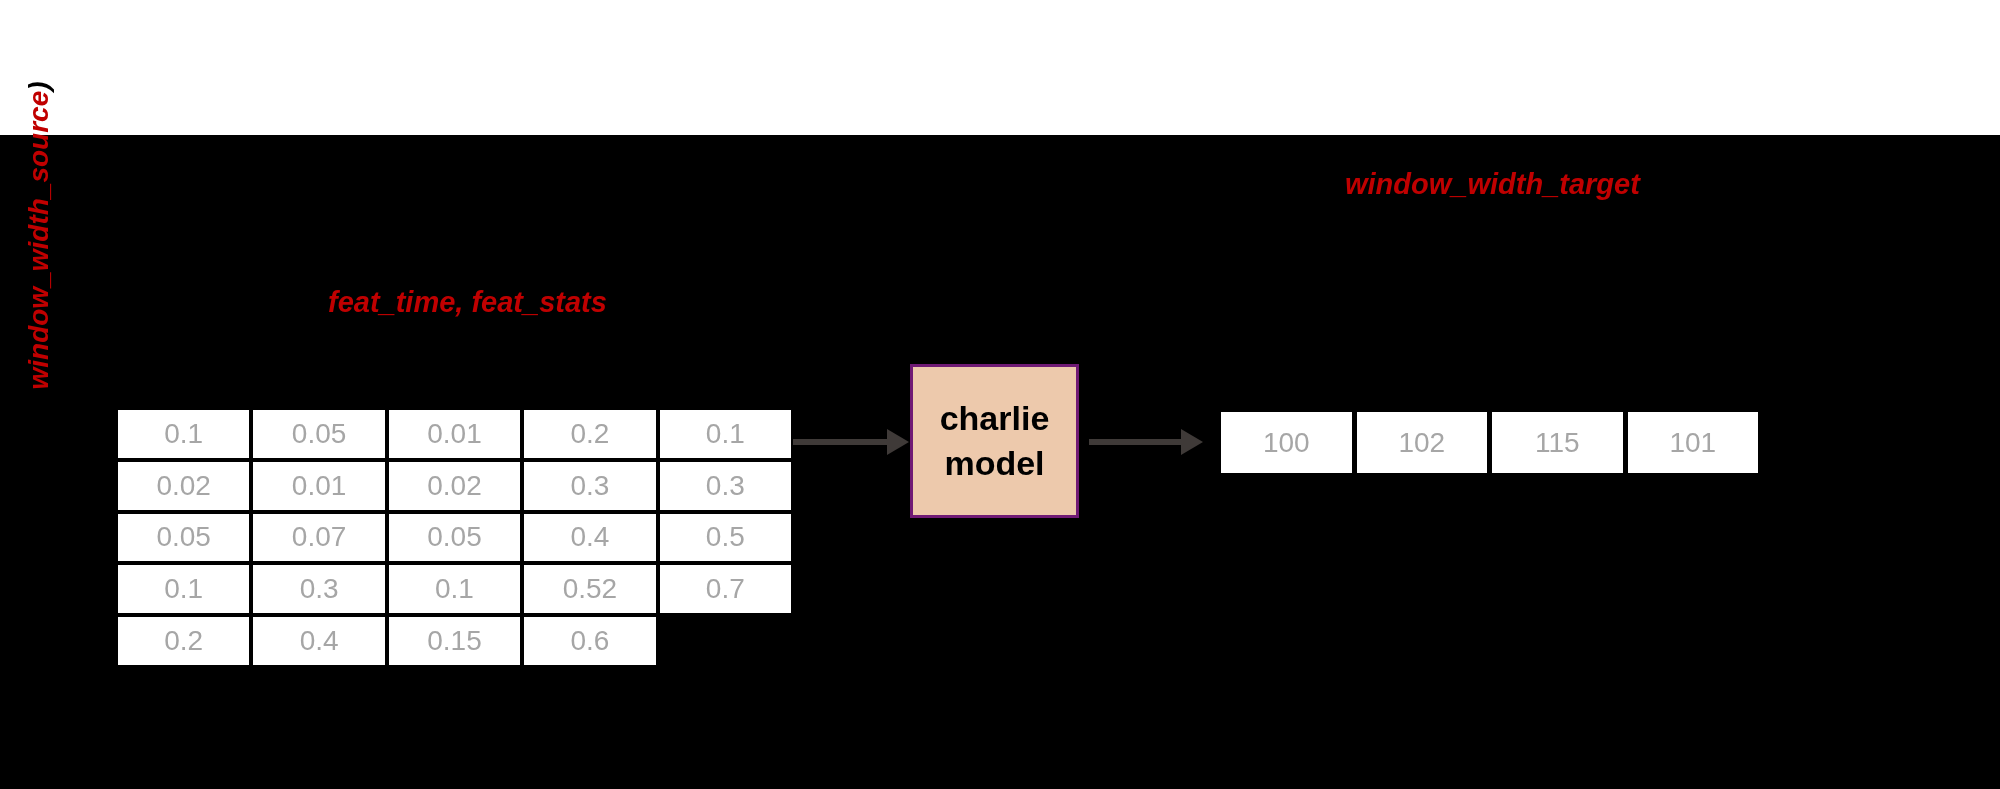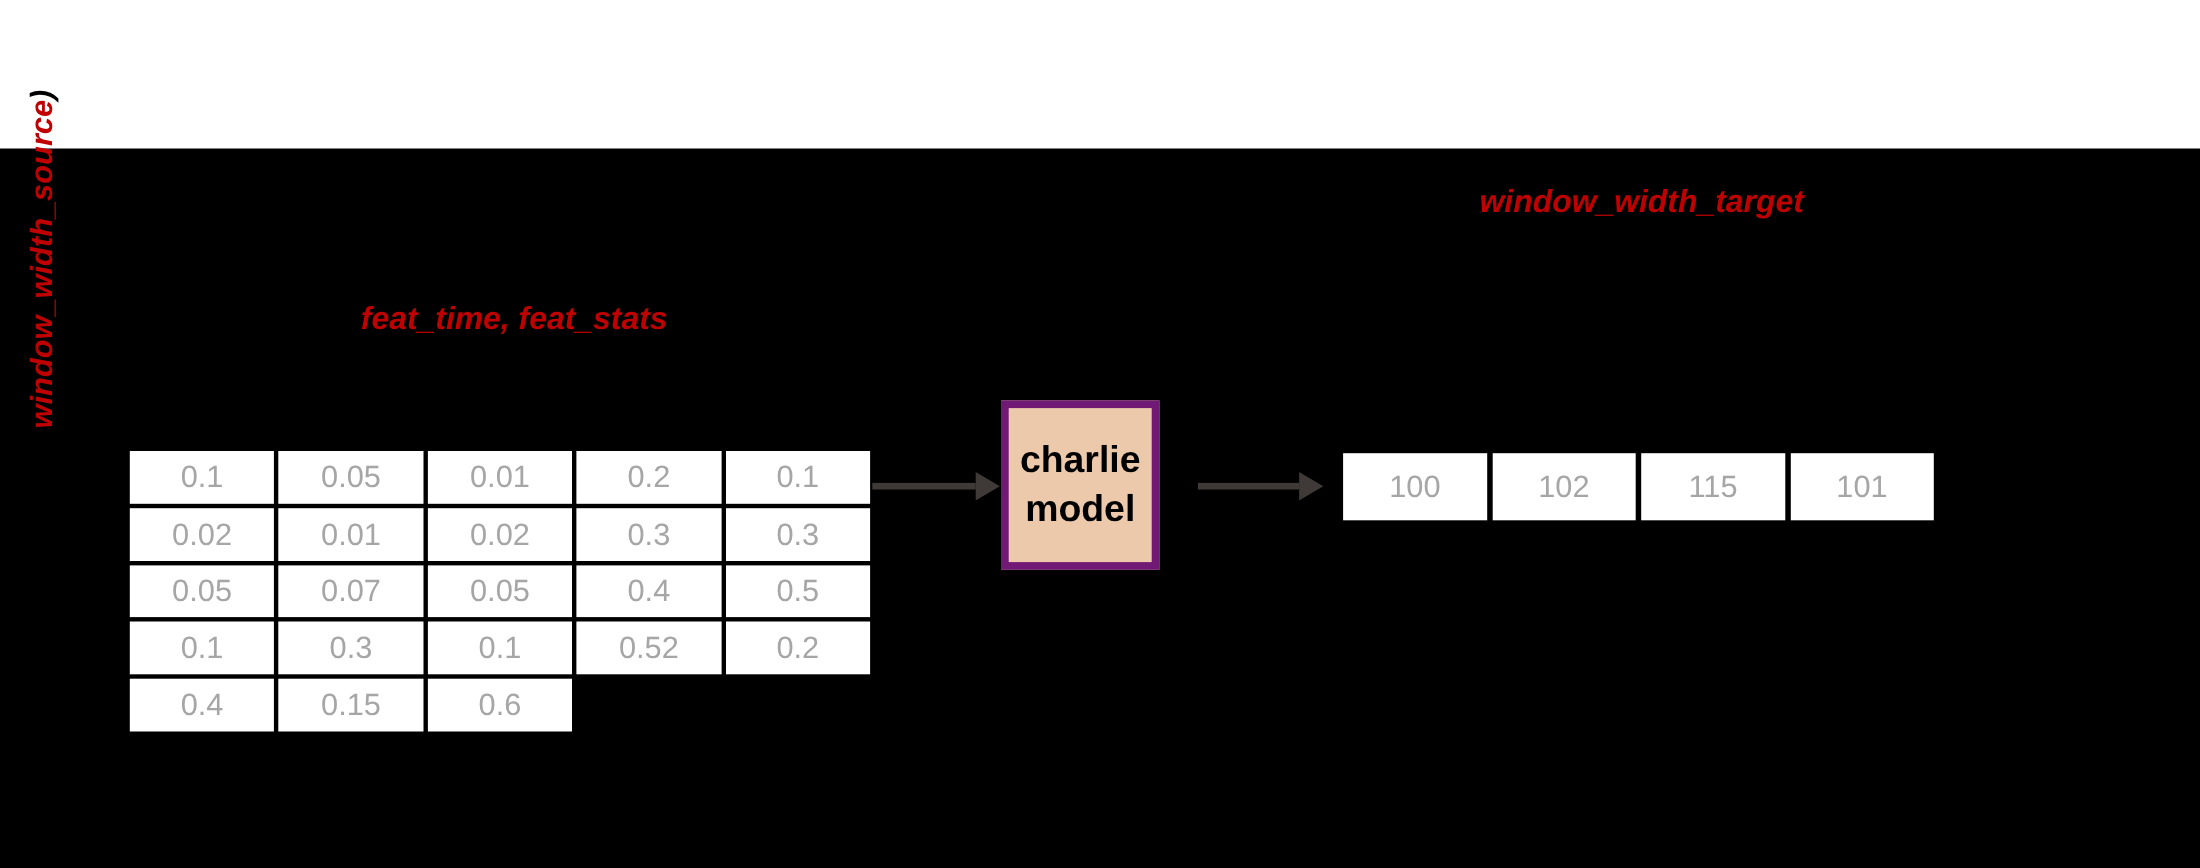--- a/index.html
+++ b/index.html
@@ -16,41 +16,41 @@
     position:absolute;left:-104px;top:234px;width:284px;height:27px;
     transform:rotate(-90deg);transform-origin:center;
     font-style:italic;font-weight:bold;font-size:28px;line-height:27px;
     text-align:center;white-space:nowrap;color:#c00000;
   }
   .rot-label .suffix{color:#000000;}
   .red-label{
     position:absolute;color:#c00000;font-style:italic;font-weight:bold;
     font-size:29px;line-height:32px;white-space:nowrap;
   }
-  .features-label{left:328px;top:274px;}
+  .features-label{left:328px;top:286px;}
   .target-label{left:1345px;top:168px;}
   
   .feature-table{
     position:absolute;left:118px;top:410px;width:673px;height:255px;
     display:grid;grid-template-columns:repeat(5,1fr);grid-template-rows:repeat(5,1fr);
     gap:4px;
   }
   .cell{
     background:#ffffff;color:#a6a6a6;font-size:28px;
     display:flex;align-items:center;justify-content:center;
   }
   
   .output-row{
     position:absolute;left:1209px;top:412px;width:537px;height:61px;
     display:grid;grid-template-columns:repeat(4,1fr);gap:5px;padding-left:12px;
   }
   
   .model-box{
-    position:absolute;left:910px;top:364px;width:144px;height:154px;
-    box-sizing:border-box;background:#edc9ac;border:7px solid #701a75;
+    position:absolute;left:910px;top:364px;width:169px;height:154px;
+    box-sizing:border-box;background:#edc9ac;border:3px solid #701a75;
     display:flex;flex-direction:column;align-items:center;justify-content:center;
     color:#000000;font-weight:bold;font-size:34px;line-height:45px;text-align:center;
   }
   
   .arrow-line{position:absolute;height:6px;background:#3f3a38;}
   .arrow-head{
     position:absolute;width:0;height:0;
     border-left:22px solid #3f3a38;border-top:13px solid transparent;border-bottom:13px solid transparent;
   }
   .in-line{left:793px;top:439px;width:94px;}
@@ -83,20 +83,21 @@
   <div class="cell">0.3</div>
   <div class="cell">0.05</div>
   <div class="cell">0.07</div>
   <div class="cell">0.05</div>
   <div class="cell">0.4</div>
   <div class="cell">0.5</div>
   <div class="cell">0.1</div>
   <div class="cell">0.3</div>
   <div class="cell">0.1</div>
   <div class="cell">0.52</div>
+  <div class="cell">0.7</div>
   <div class="cell">0.2</div>
   <div class="cell">0.4</div>
   <div class="cell">0.15</div>
   <div class="cell">0.6</div>
 </div>
 
 <div class="arrow-line in-line"></div>
 <div class="arrow-head in-head"></div>
 
 <div class="model-box">

